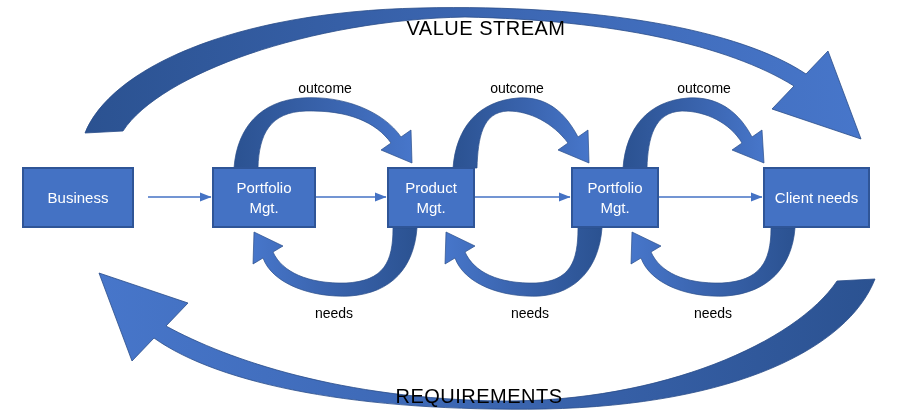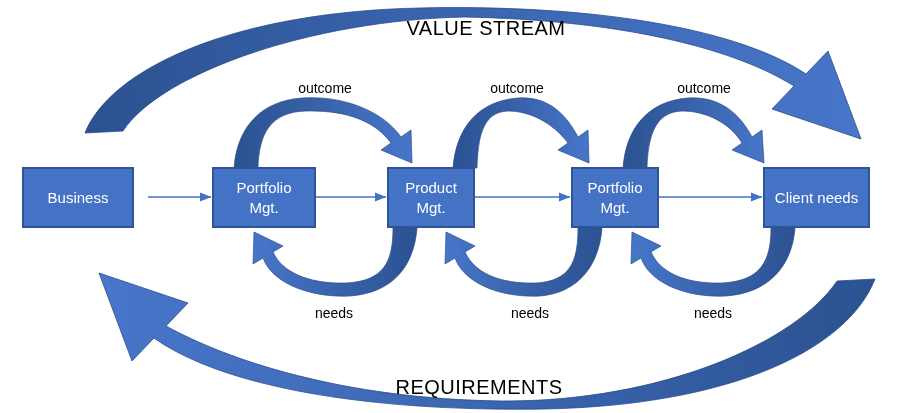--- a/index.html
+++ b/index.html
@@ -38,21 +38,21 @@
   .box-client   { left: 763px; top: 167px; width: 107px; height: 61px; }
   .lbl {
     position: absolute;
     transform: translate(-50%, -50%);
     color: #000000;
     white-space: nowrap;
   }
   .lbl-stream { font-size: 20px; letter-spacing: 0.5px; }
   .lbl-arc    { font-size: 14px; }
   .lbl-value-stream { left: 486px; top: 28px;  }
-  .lbl-requirements { left: 479px; top: 387px; }
+  .lbl-requirements { left: 479px; top: 396px; }
   .lbl-outcome-1 { left: 325px; top: 88px; }
   .lbl-outcome-2 { left: 517px; top: 88px; }
   .lbl-outcome-3 { left: 704px; top: 88px; }
   .lbl-needs-1 { left: 334px; top: 313px; }
   .lbl-needs-2 { left: 530px; top: 313px; }
   .lbl-needs-3 { left: 713px; top: 313px; }
 </style>
 </head>
 <body>
 

